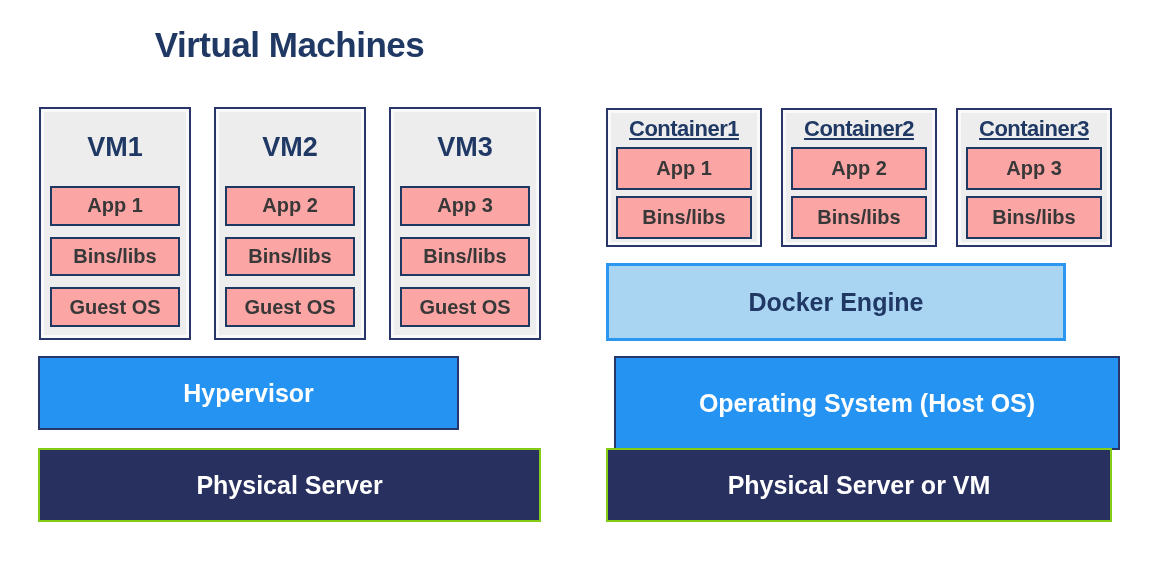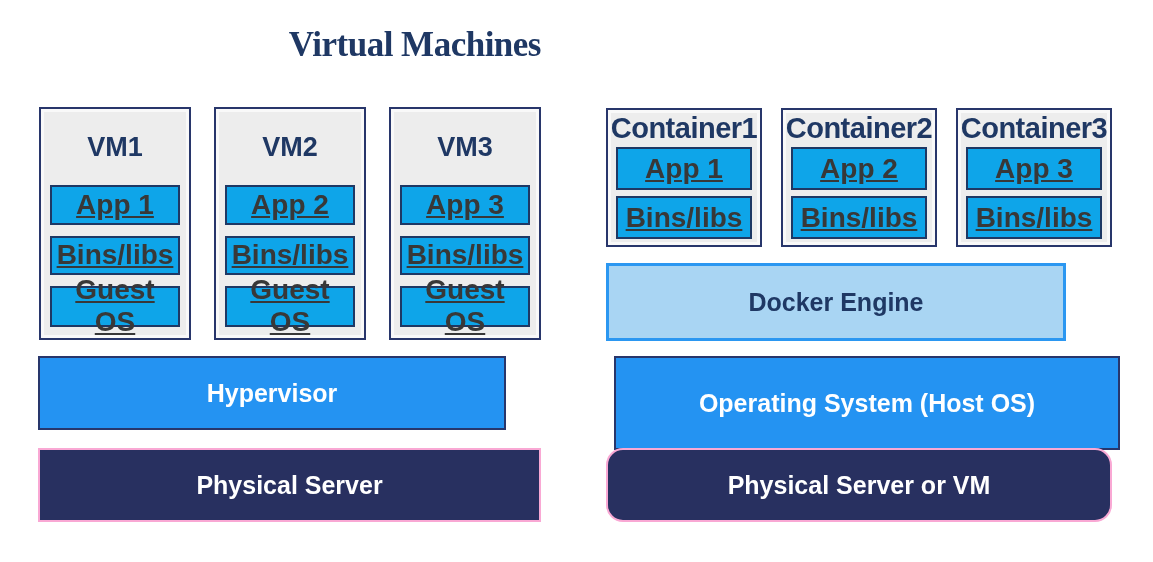--- a/index.html
+++ b/index.html
@@ -2,23 +2,22 @@
 <html><head>
 <meta charset="utf-8">
 <style>
   html,body{margin:0;padding:0;background:#ffffff;}
   #canvas{
     position:relative;width:1153px;height:562px;background:#ffffff;
     font-family:"Liberation Sans", sans-serif;overflow:hidden;
   }
   .panel-title{
     position:absolute;top:22px;height:46px;line-height:46px;
-    font-size:35px;font-weight:bold;color:#1F3864;text-align:right;
+    font-size:35px;font-weight:bold;color:#1F3864;text-align:center;
     letter-spacing:-0.5px;
-    font-family:Liberation Serif, serif;
   }
   #title-left{left:38px;width:503px;}
   #title-right{left:606px;width:506px;}
 
   .stack-row{position:absolute;display:flex;justify-content:space-between;}
   #vm-row{left:39px;top:107px;width:502px;}
   #ct-row{left:606px;top:108px;width:506px;}
 
   .gray-box{
     box-sizing:border-box;background:#EDEDED;border:2px solid #28366B;
@@ -26,44 +25,44 @@
     display:flex;flex-direction:column;align-items:stretch;
   }
   .vm-box{width:152px;height:233px;}
   .ct-box{width:156px;height:139px;}
 
   .stack-name{
     color:#1F3864;font-weight:bold;text-align:center;
     display:flex;align-items:center;justify-content:center;
   }
   .vm-box .stack-name{height:80px;font-size:27px;}
-  .ct-box .stack-name{height:38px;font-size:29px;letter-spacing:-0.5px;}
+  .ct-box .stack-name{height:38px;font-size:22px;letter-spacing:-0.5px;text-decoration:underline;}
 
   .layer{
-    box-sizing:border-box;background:#0ea5e9;border:2px solid #1E3864;
+    box-sizing:border-box;background:#fca5a5;border:2px solid #1E3864;
     color:#383838;font-weight:bold;text-align:center;
     display:flex;align-items:center;justify-content:center;
-    margin:0 9px 11px 9px;height:41px;font-size:28px;text-decoration:underline;
+    margin:0 9px 11px 9px;height:41px;font-size:20px;
   }
   .ct-box .layer{margin:0 8px 6px 8px;height:44px;}
 
   .bar{
     position:absolute;box-sizing:border-box;
     display:flex;align-items:center;justify-content:center;
     font-weight:bold;text-align:center;
   }
   .bar-blue{background:#2493F2;border:2px solid #28366B;color:#ffffff;font-size:25px;}
   .bar-light{background:#A9D5F3;border:3px solid #2B97F1;color:#1F3864;font-size:25px;}
-  .bar-dark{background:#283060;border:2px solid #f9a8d4;color:#ffffff;font-size:25px;}
+  .bar-dark{background:#283060;border:2px solid #84cc16;color:#ffffff;font-size:25px;}
 
   #docker-engine{left:606px;top:263px;width:460px;height:78px;}
-  #hypervisor{left:38px;top:356px;width:468px;height:74px;}
+  #hypervisor{left:38px;top:356px;width:421px;height:74px;}
   #host-os{left:614px;top:356px;width:506px;height:94px;text-align:right;}
   #physical-server{left:38px;top:448px;width:503px;height:74px;}
-  #physical-server-vm{left:606px;top:448px;width:506px;height:74px;border-radius:17px;}
+  #physical-server-vm{left:606px;top:448px;width:506px;height:74px;}
 </style>
 </head>
 <body>
 
 <div id="canvas">
 
   <div id="title-left" class="panel-title">Virtual Machines</div>
 
   <div id="vm-row" class="stack-row">
     <div class="gray-box vm-box">

